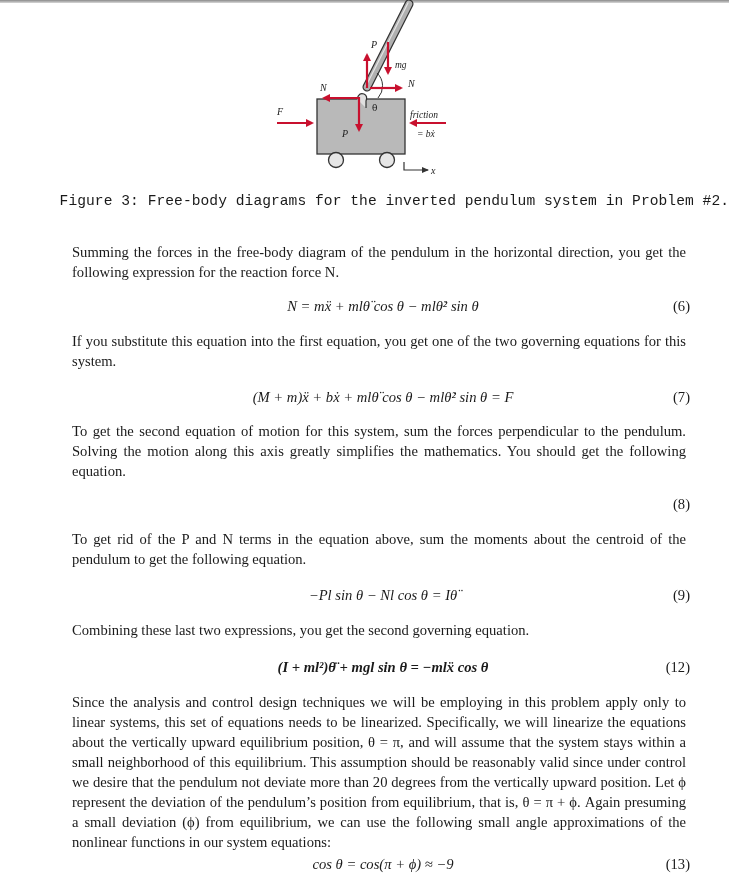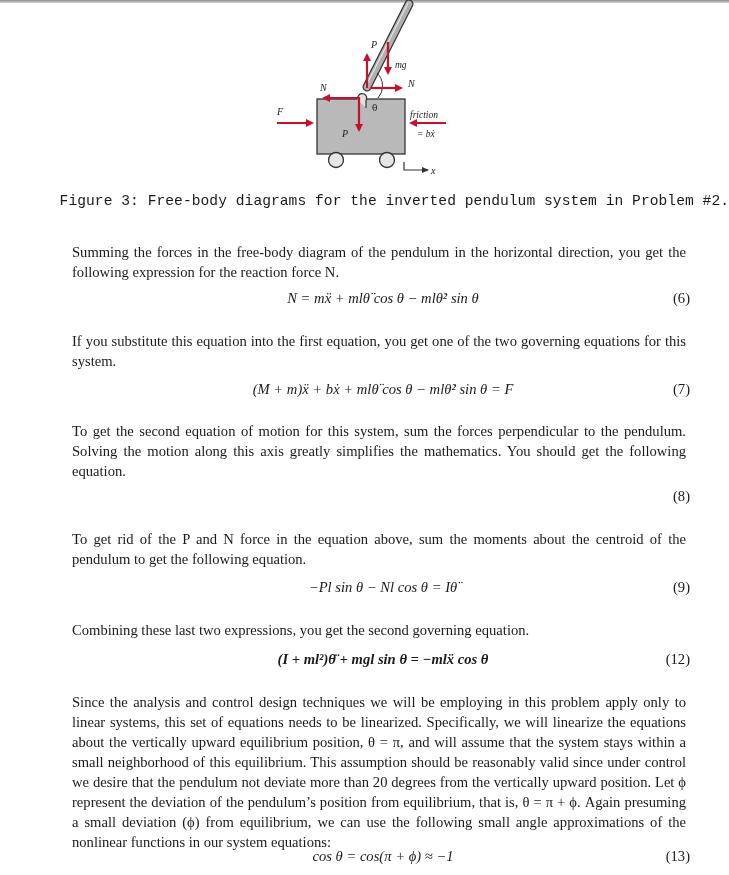--- a/index.html
+++ b/index.html
@@ -46,20 +46,21 @@
       text-align: justify;
       margin: 8px;
     }
     .eq {
       position: absolute;
       left: 76px;
       width: 614px;
       height: 20px;
       font-family: "Liberation Serif", serif;
       font-size: 14.6px;
+      margin-top: 8px;
     }
     .eq .expr {
       position: absolute;
       left: 0; right: 0;
       text-align: center;
       white-space: nowrap;
     }
     .eq .num {
       position: absolute;
       right: 0;
@@ -142,32 +143,32 @@
   <div class="expr" style="font-style:italic;font-family:Liberation Serif, serif;">(M + m)ẍ + bẋ + mlθ̈ cos θ − mlθ̇² sin θ = F</div>
   <div class="num">(7)</div>
 </div>
 
 <p class="para" style="top:413px">To get the second equation of motion for this system, sum the forces perpendicular to the pendulum. Solving the motion along this axis greatly simplifies the mathematics. You should get the following equation.</p>
 
 <div class="eq math" style="top:488px">
   <div class="num">(8)</div>
 </div>
 
-<p class="para" style="top:521px">To get rid of the P and N force in the equation above, sum the moments about the centroid of the pendulum to get the following equation.</p>
+<p class="para" style="top:521px">To get rid of the P and N terms in the equation above, sum the moments about the centroid of the pendulum to get the following equation.</p>
 
 <div class="eq math" style="top:579px">
   <div class="expr" style="font-style:italic;">−Pl sin θ − Nl cos θ = Iθ̈</div>
   <div class="num">(9)</div>
 </div>
 
 <p class="para" style="top:612px">Combining these last two expressions, you get the second governing equation.</p>
 
 <div class="eq math" style="top:651px">
   <div class="expr" style="font-style:italic;font-weight:bold;">(I + ml²)θ̈ + mgl sin θ = −mlẍ cos θ</div>
   <div class="num">(12)</div>
 </div>
 
 <p class="para" style="top:684px">Since the analysis and control design techniques we will be employing in this problem apply only to linear systems, this set of equations needs to be linearized. Specifically, we will linearize the equations about the vertically upward equilibrium position, θ = π, and will assume that the system stays within a small neighborhood of this equilibrium. This assumption should be reasonably valid since under control we desire that the pendulum not deviate more than 20 degrees from the vertically upward position. Let ϕ represent the deviation of the pendulum’s position from equilibrium, that is, θ = π + ϕ. Again presuming a small deviation (ϕ) from equilibrium, we can use the following small angle approximations of the nonlinear functions in our system equations:</p>
 
 <div class="eq math" style="top:848px">
-  <div class="expr" style="font-style:italic;">cos θ = cos(π + ϕ) ≈ −1</div>
+  <div class="expr" style="font-style:italic;">cos θ = cos(π + ϕ) ≈ −9</div>
   <div class="num">(13)</div>
 </div>
 
 </body></html>

